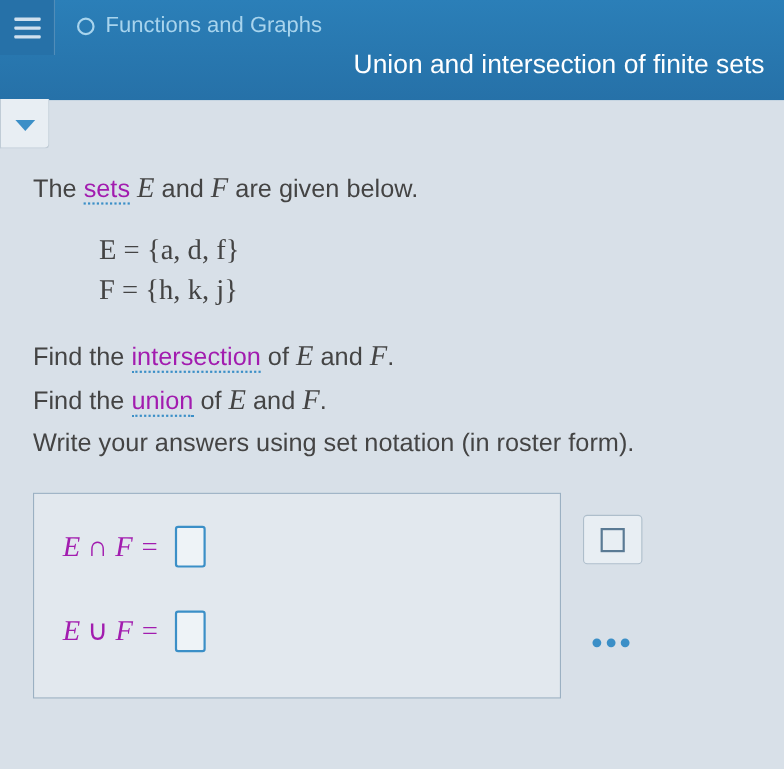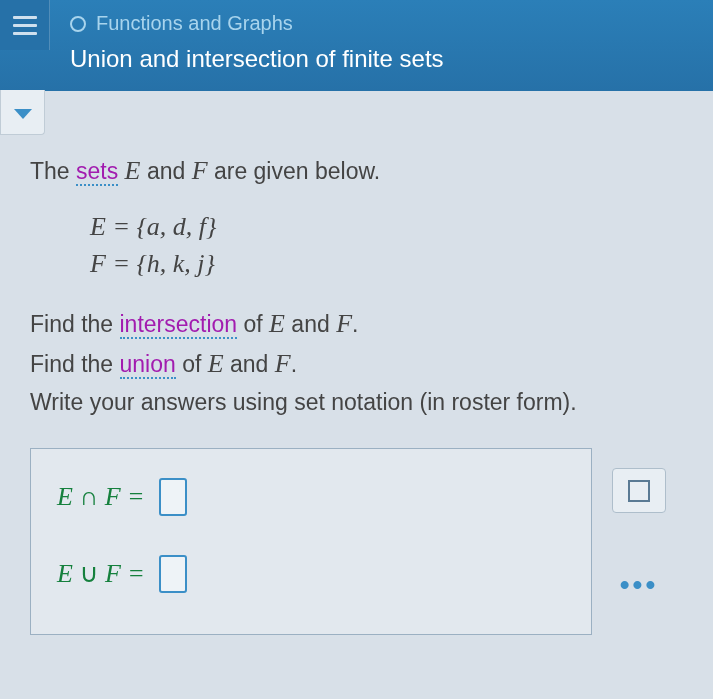--- a/index.html
+++ b/index.html
@@ -7,23 +7,24 @@
       width: 713px;
       height: 699px;
       font-family: Arial, Helvetica, sans-serif;
       background: #d8e0e8;
       overflow: hidden;
       position: relative;
     }
     .header {
       background: linear-gradient(180deg, #2b7fb8 0%, #2671a8 100%);
       color: #fff;
-      padding: 12px 28px 18px 70px;
+      padding: 12px 18px 18px 70px;
       position: relative;
       min-height: 90px;
+      text-align: right;
     }
     .menu-icon {
       position: absolute;
       left: 0;
       top: 0;
       width: 50px;
       height: 50px;
       background: #2671a8;
       display: flex;
       flex-direction: column;
@@ -95,39 +96,38 @@
       cursor: pointer;
     }
     .math-var {
       font-family: 'Times New Roman', Times, serif;
       font-style: italic;
       font-size: 26px;
     }
     .set-defs {
       margin: 18px 0 22px 60px;
       font-family: 'Times New Roman', Times, serif;
-      font-style: italic;
       font-size: 26px;
       line-height: 1.4;
     }
     .answer-area {
       display: flex;
       gap: 20px;
       margin-top: 28px;
       align-items: flex-start;
     }
     .answer-box {
       border: 1px solid #9bb0c2;
       background: #e2e8ee;
       padding: 28px 26px;
-      width: 562px;
+      width: 480px;
       font-family: 'Times New Roman', Times, serif;
       font-style: italic;
       font-size: 26px;
-      color: #15803d;
+      color: #a21caf;
     }
     .answer-row {
       display: flex;
       align-items: center;
       gap: 14px;
       margin-bottom: 36px;
     }
     .answer-row:last-child { margin-bottom: 12px; }
     .input-slot {
       width: 28px;

